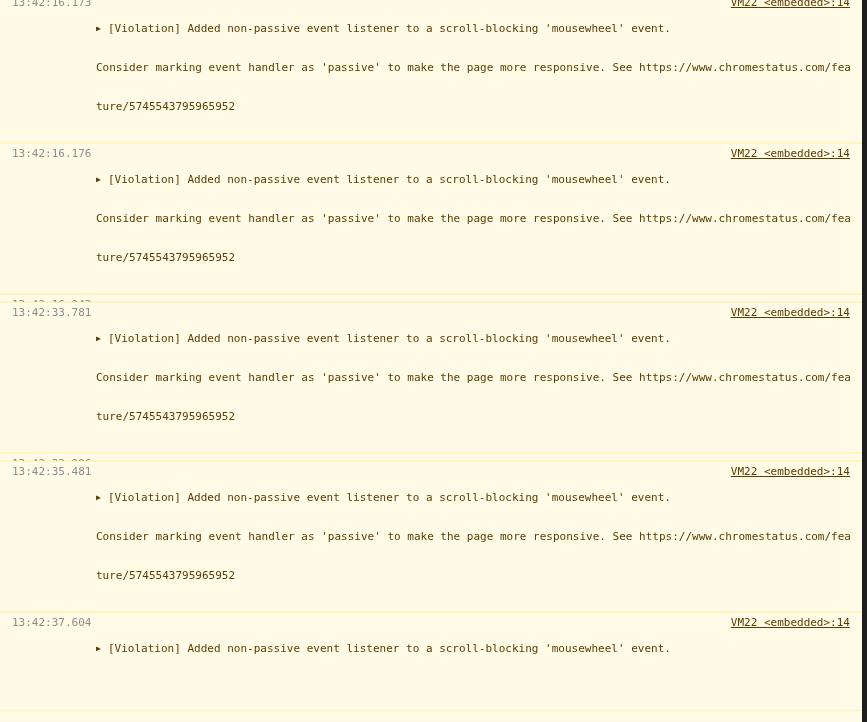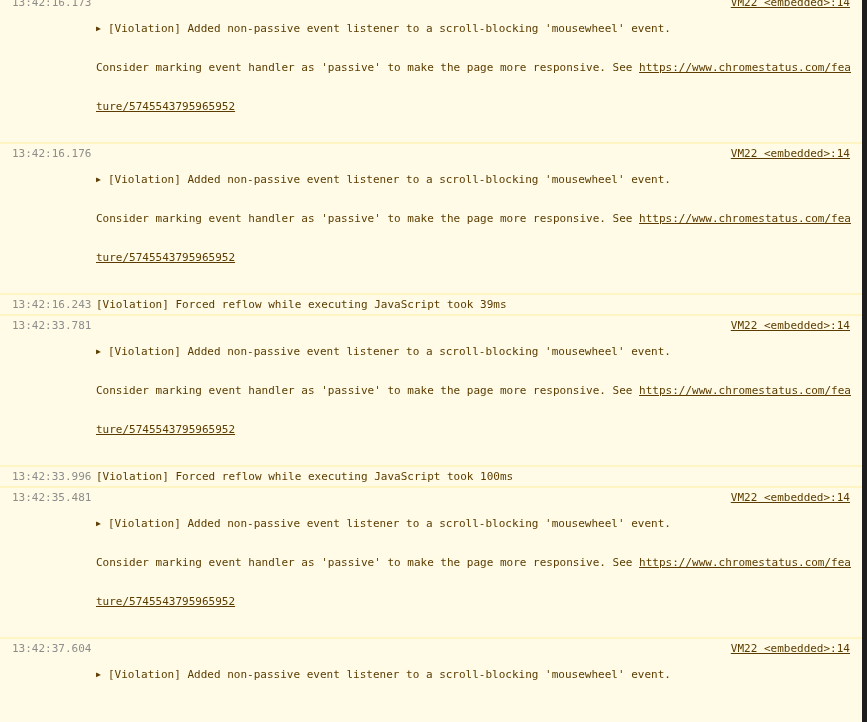--- a/index.html
+++ b/index.html
@@ -18,21 +18,21 @@
     border-bottom: 1px solid #fff5c2;
     padding: 3px 0 3px 0;
     line-height: 13px;
     box-sizing: border-box;
   }
   .ts { position: absolute; left: 12px; top: 3px; color: #8d8d8d; }
   .msg { margin-left: 96px; margin-right: 16px; white-space: pre; }
   .msg .line { display: block; height: 13px; }
   .src { position: absolute; right: 12px; top: 3px; color: #5c3c00; text-decoration: underline; cursor: pointer; }
   .tri { display: inline-block; font-size: 8px; color: #5c3c00; width: 12px; vertical-align: 1px; cursor: pointer; }
-  .link { text-decoration: underline; cursor: pointer; }
+  .link { cursor: pointer; }
   #scrollbar { position: absolute; right: 0; top: 0; width: 5px; height: 722px; background: #1e1e1e; }
 </style>
 </head>
 <body>
 
 <div id="console">
 
   <div class="row">
     <span class="ts">13:42:16.173</span>
     <span class="src">VM22 &lt;embedded&gt;:14</span>
@@ -48,37 +48,35 @@
     <span class="src">VM22 &lt;embedded&gt;:14</span>
     <div class="msg">
       <span class="line"><span class="tri">▶</span><span>[Violation] Added non-passive event listener to a scroll-blocking 'mousewheel' event.</span></span>
       <span class="line"><span>Consider marking event handler as 'passive' to make the page more responsive. See </span><span class="link">https://www.chromestatus.com/fea</span></span>
       <span class="line"><span class="link">ture/5745543795965952</span></span>
     </div>
   </div>
 
   <div class="row">
     <span class="ts">13:42:16.243</span>
-    <div class="msg"><span class="line">[Violation] Forced reflow while executing JavaScript took 39ms</span></div>
   </div>
 
   <div class="row">
     <span class="ts">13:42:33.781</span>
     <span class="src">VM22 &lt;embedded&gt;:14</span>
     <div class="msg">
       <span class="line"><span class="tri">▶</span><span>[Violation] Added non-passive event listener to a scroll-blocking 'mousewheel' event.</span></span>
       <span class="line"><span>Consider marking event handler as 'passive' to make the page more responsive. See </span><span class="link">https://www.chromestatus.com/fea</span></span>
       <span class="line"><span class="link">ture/5745543795965952</span></span>
     </div>
   </div>
 
 
   <div class="row">
     <span class="ts">13:42:33.996</span>
-    <div class="msg"><span class="line">[Violation] Forced reflow while executing JavaScript took 100ms</span></div>
   </div>
 
   <div class="row">
     <span class="ts">13:42:35.481</span>
     <span class="src">VM22 &lt;embedded&gt;:14</span>
     <div class="msg">
       <span class="line"><span class="tri">▶</span><span>[Violation] Added non-passive event listener to a scroll-blocking 'mousewheel' event.</span></span>
       <span class="line"><span>Consider marking event handler as 'passive' to make the page more responsive. See </span><span class="link">https://www.chromestatus.com/fea</span></span>
       <span class="line"><span class="link">ture/5745543795965952</span></span>
     </div>

